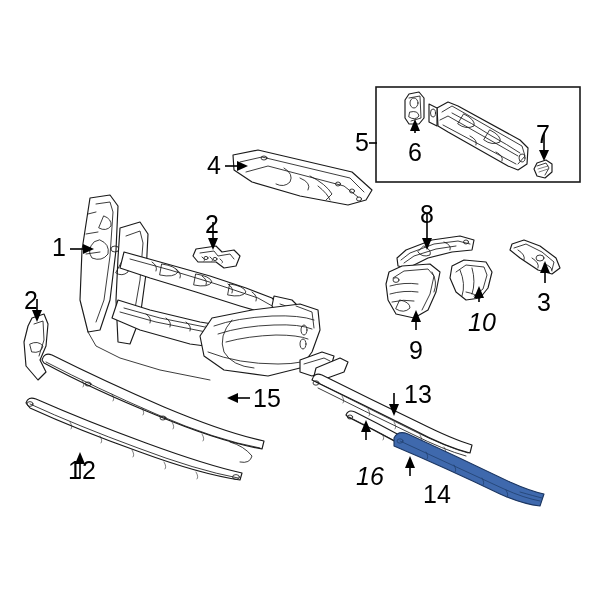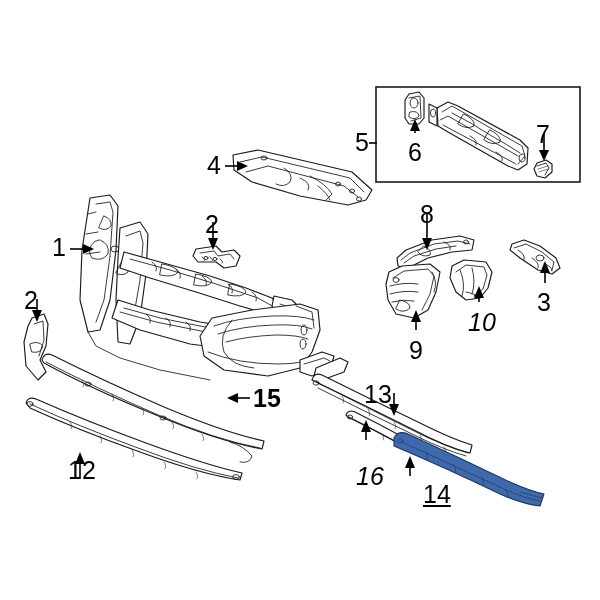--- a/index.html
+++ b/index.html
@@ -363,18 +363,18 @@
   <div class="callout-label" style="left:537px; top:290px;">3</div>
   <div class="callout-label" style="left:207px; top:153px;">4</div>
   <div class="callout-label" style="left:355px; top:130px;">5</div>
   <div class="callout-label" style="left:408px; top:140px;">6</div>
   <div class="callout-label" style="left:536px; top:122px;">7</div>
   <div class="callout-label" style="left:420px; top:202px;">8</div>
   <div class="callout-label" style="left:409px; top:338px;">9</div>
   <div class="callout-label" style="left:468px; top:310px;font-style:italic;">10</div>
   <div class="callout-label" style="left:24px;  top:288px;">2</div>
   <div class="callout-label" style="left:68px;  top:458px;">12</div>
-  <div class="callout-label" style="left:364px; top:382px;">13</div>
-  <div class="callout-label" style="left:423px; top:482px;text-decoration:underline;">14</div>
+  <div class="callout-label" style="left:404px; top:382px;">13</div>
+  <div class="callout-label" style="left:423px; top:482px;">14</div>
   <div class="callout-label" style="left:356px; top:464px;font-style:italic;">16</div>
-  <div class="callout-label" style="left:253px; top:386px;font-weight:bold;">15</div>
+  <div class="callout-label" style="left:253px; top:386px;">15</div>
 
 </div>
 
 </body></html>

